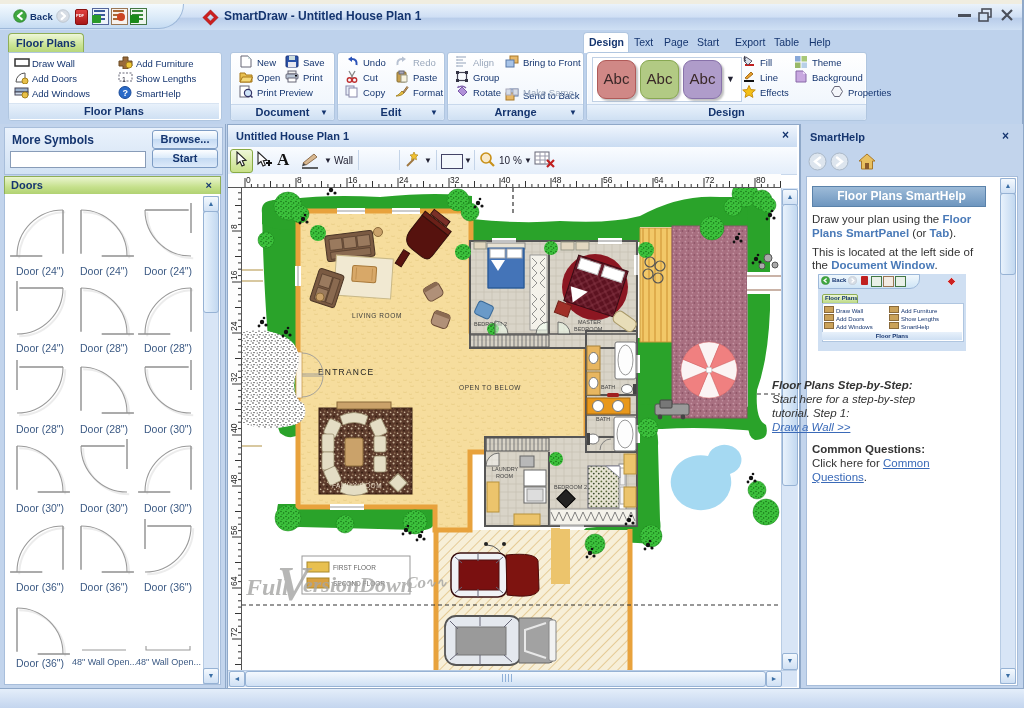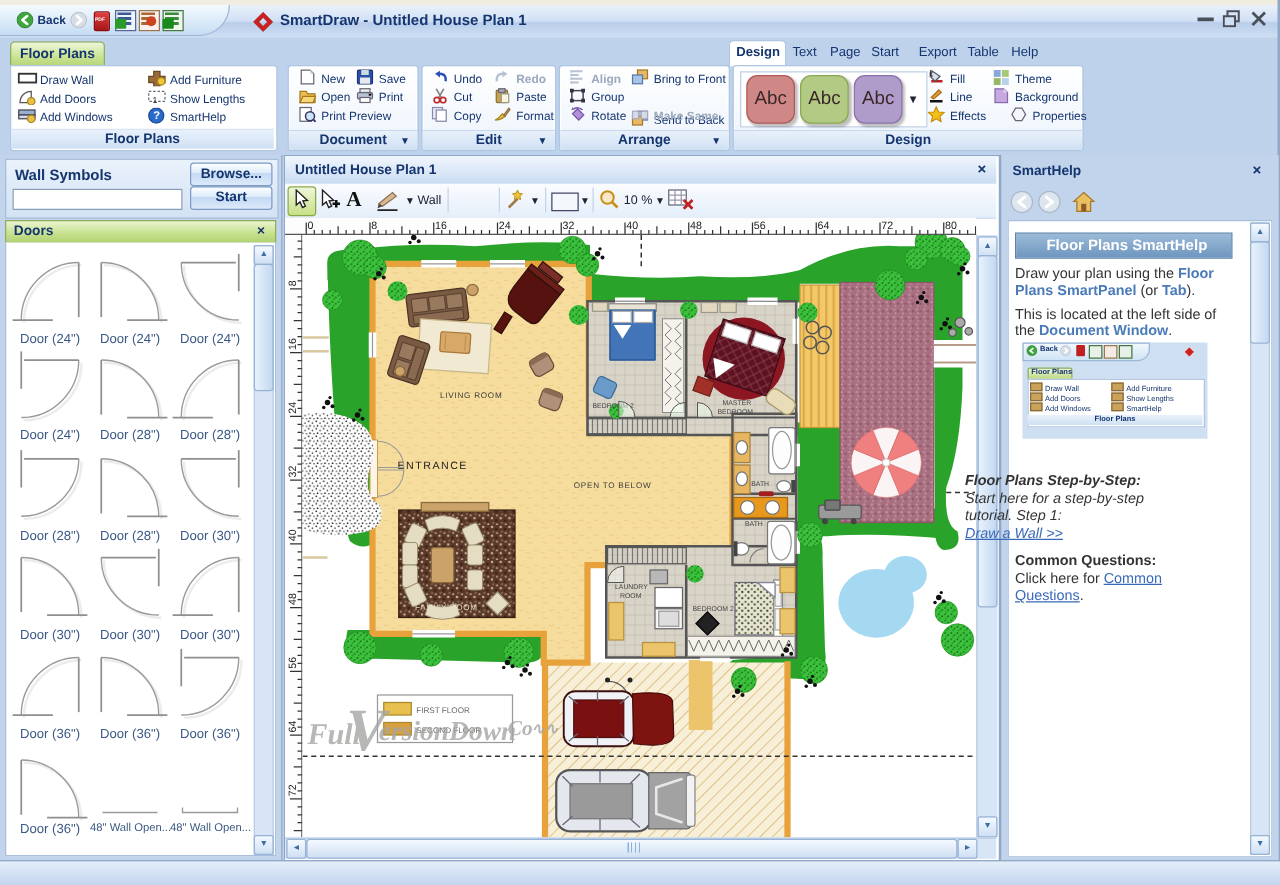--- a/index.html
+++ b/index.html
@@ -6,21 +6,21 @@
  font-family:"Liberation Sans",sans-serif;background:#bed2ec;}
 .abs{position:absolute;}
 .navy{color:#15356f;}
 .grpbox{position:absolute;top:52px;height:67px;border:1px solid #b0c6e0;border-radius:3px;
  background:linear-gradient(#ffffff,#f2f7fd 70%,#e8f0fa);box-shadow:0 0 0 1px #fff inset;}
 .grplbl{position:absolute;left:0;right:0;bottom:0;height:15px;border-top:1px solid #c8d8ec;
  background:linear-gradient(#e8f1fb,#cfe0f3);border-radius:0 0 3px 3px;
  text-align:center;font-size:11px;font-weight:bold;color:#15356f;line-height:15px;}
 .ritem{position:absolute;font-size:9.5px;color:#15356f;white-space:nowrap;height:15px;line-height:15px;}
 .ritem .ic{display:inline-block;width:14px;height:13px;vertical-align:-2px;margin-right:4px;}
-.gray{color:#9aa8bc;font-weight:bold;}
+.gray{color:#9aa8bc;}
 .tab{position:absolute;top:33px;height:18px;font-size:10.5px;color:#15356f;
  line-height:18px;text-align:center;}
 .btn{position:absolute;border:1px solid #7d9cc4;border-radius:3px;
  background:linear-gradient(#fdfeff,#dcebfa 45%,#c3d9f2 46%,#ddeafa);
  font-size:11px;font-weight:bold;color:#15356f;text-align:center;}
 .dheader{position:absolute;height:17px;border:1px solid #8fae57;
  background:linear-gradient(#eaf5cf,#c5e08b 60%,#b1d272);font-size:11px;font-weight:bold;color:#15356f;
  line-height:17px;}
 .panelwhite{position:absolute;background:#fff;border:1px solid #a8bedb;}
 .dl{stroke:#8f8f8f;stroke-width:1.4;fill:none;}
@@ -274,28 +274,28 @@
         <rect x="7.5" y="1" width="5.5" height="5.5" fill="#a8c878"></rect>
         <rect x="1" y="7.5" width="5.5" height="5.5" fill="#98b868"></rect>
         <rect x="7.5" y="7.5" width="5.5" height="5.5" fill="#b8d0e8"></rect>
       </svg></span>Theme</div>
 
 <div class="ritem" style="left:794px;top:70px;"><span class="ic"><svg width="14" height="13">
         <path d="M2 1 h7 l3 3 v8 h-10 Z" fill="#c8a8e0" stroke="#8868a8"></path>
         <path d="M9 1 l3 3 h-3 Z" fill="#e8d8f4"></path>
       </svg></span>Background</div>
 
-<div class="ritem" style="left:808px;top:85px;"><span class="ic"><svg width="14" height="13">
+<div class="ritem" style="left:830px;top:85px;"><span class="ic"><svg width="14" height="13">
         <path d="M4.5 1.5 h5 l3 5 -3 5 h-5 l-3-5 Z" fill="#f4f6fa" stroke="#667"></path>
       </svg></span>Properties</div>
 
 <div class="abs" style="left:0px;top:124px;width:225px;height:564px;background:#c2d4ec;border-right:1px solid #8fa8c8;"></div>
 
 <div class="abs" style="left:4px;top:127px;width:217px;height:46px;background:linear-gradient(#eaf2fc,#d2e2f4);border:1px solid #a8bedb;"></div>
-<div class="abs navy" style="left:12px;top:133px;font-size:12px;font-weight:bold;">Wall Symbols</div>
+<div class="abs navy" style="left:12px;top:133px;font-size:12px;font-weight:bold;">More Symbols</div>
 
 <div class="btn" style="left:152px;top:130px;width:64px;height:17px;line-height:17px;">Browse...</div>
 
 <div class="abs" style="left:10px;top:151px;width:134px;height:15px;background:#fff;border:1px solid #889cb8;"></div>
 
 <div class="btn" style="left:152px;top:149px;width:64px;height:17px;line-height:17px;">Start</div>
 
 <div class="dheader" style="left:4px;top:176px;width:215px;"><span style="margin-left:6px;">Doors</span><span style="position:absolute;right:8px;top:0;color:#15356f;font-weight:bold;">×</span></div>
 
 <div class="panelwhite" style="left:4px;top:194px;width:215px;height:490px;border-top:none;"></div>

